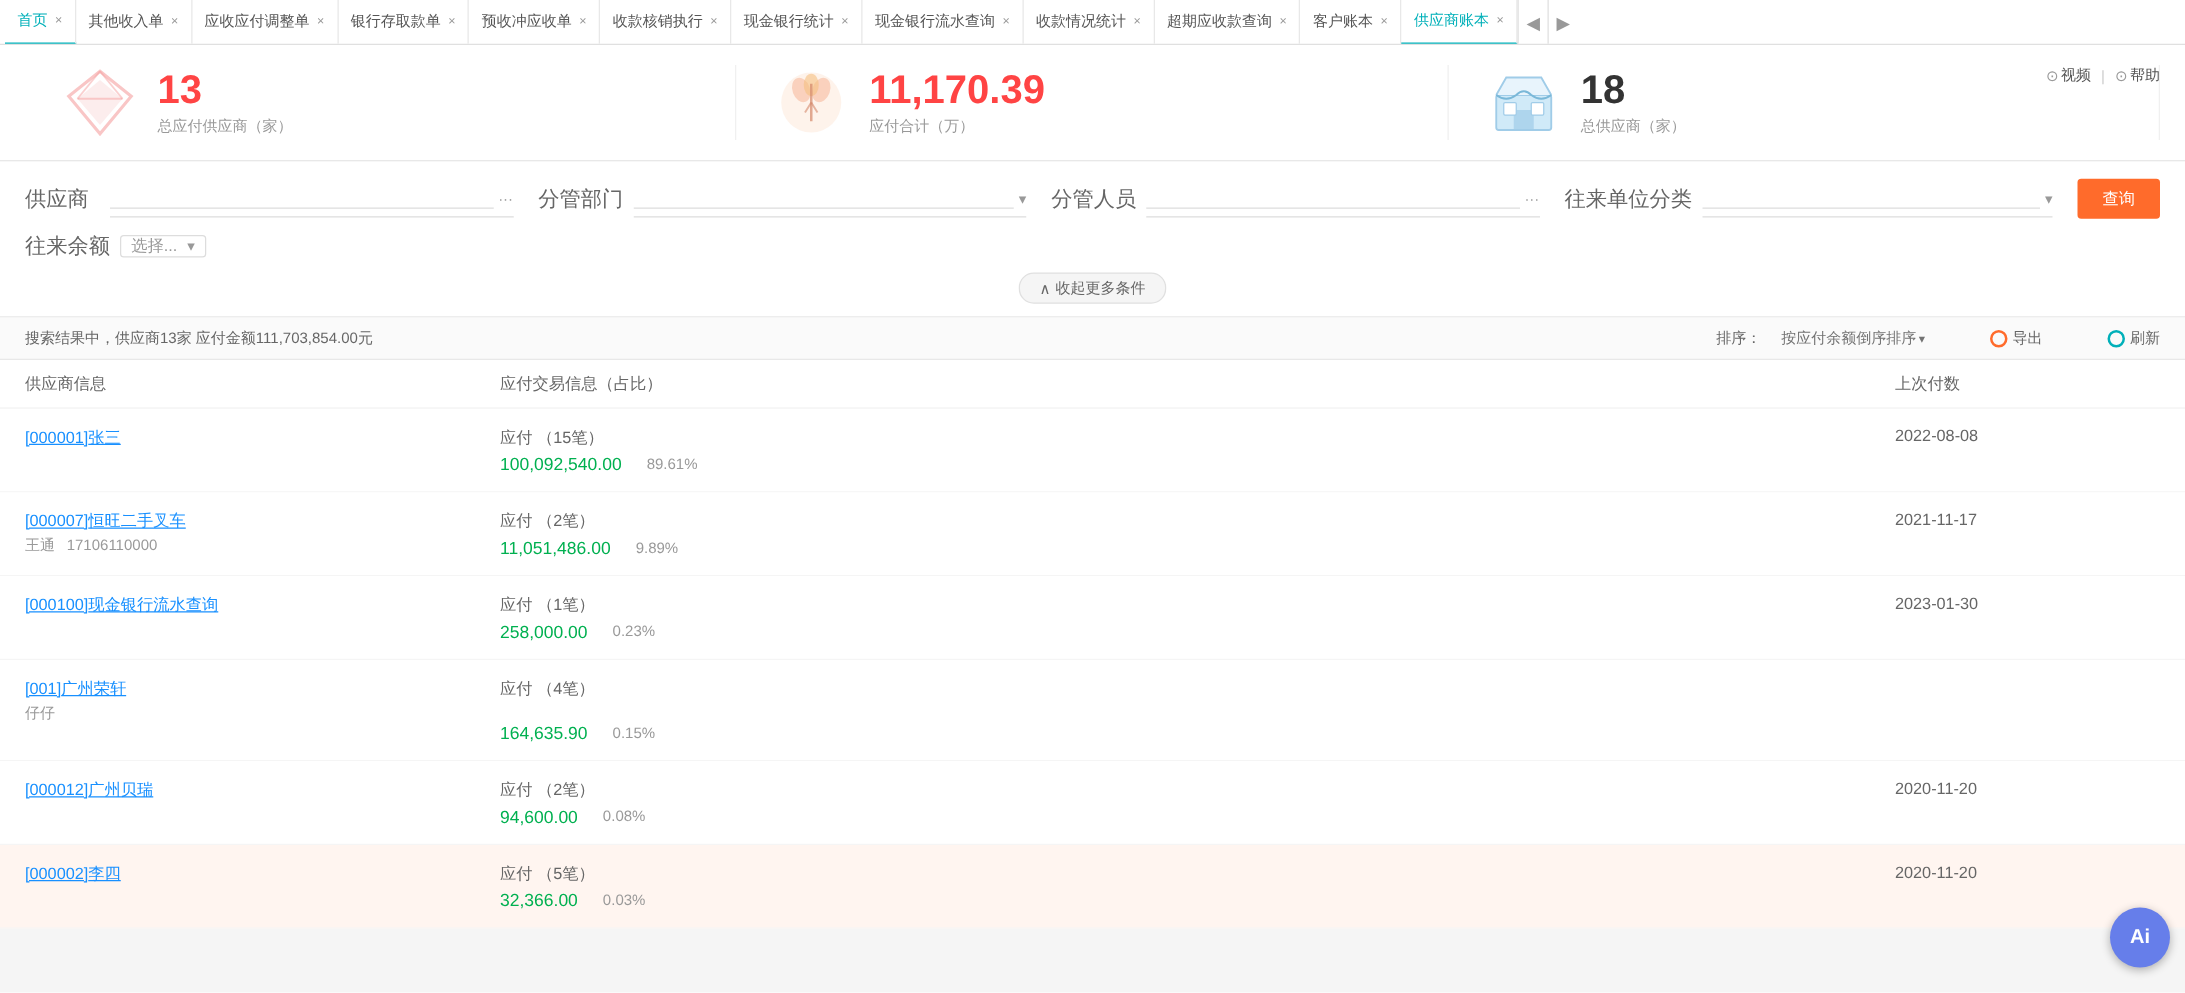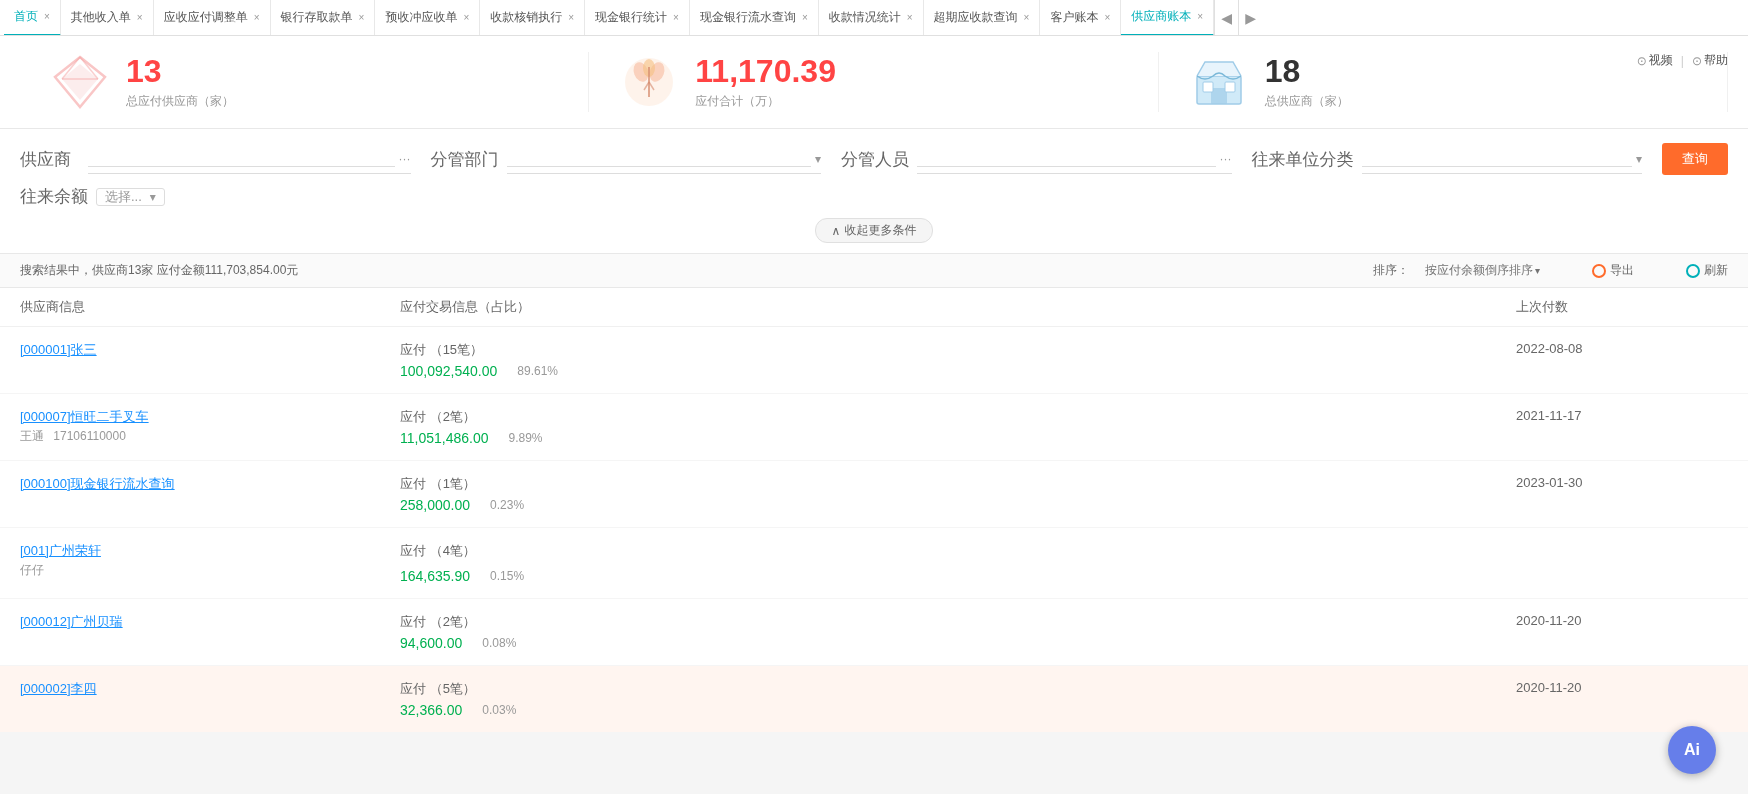--- a/index.html
+++ b/index.html
@@ -551,21 +551,21 @@
       </div>
       <div class="supplier-contact">
         <span>仔仔</span>
       </div>
     </div>
     <div class="col-transaction">
       <div class="transaction-info">
         <span>应付</span>
         <span style="color:#666;">（4笔）</span>
       </div>
-      <div style="display:flex; align-items:center; margin-top:8px;">
+      <div style="display:flex; align-items:center; margin-top:18px;">
         <span class="transaction-amount">164,635.90</span>
         <span class="transaction-percent">0.15%</span>
       </div>
     </div>
     <div class="col-lastpay">
       <span class="last-pay-date"></span>
     </div>
     <div class="col-scroll"></div>
   </div>
 
@@ -611,15 +611,15 @@
         <span class="transaction-percent">0.03%</span>
       </div>
     </div>
     <div class="col-lastpay">
       <span class="last-pay-date">2020-11-20</span>
     </div>
     <div class="col-scroll"></div>
   </div>
 </div>
 
-<div style="position:fixed; bottom:20px; right:32px; background:#667eea; color:#fff; border-radius:50%; width:48px; height:48px; display:flex; align-items:center; justify-content:center; font-size:16px; font-weight:bold; cursor:pointer; box-shadow:0 2px 8px rgba(0,0,0,0.3);">
+<div style="position:fixed; bottom:20px; right:12px; background:#667eea; color:#fff; border-radius:50%; width:48px; height:48px; display:flex; align-items:center; justify-content:center; font-size:16px; font-weight:bold; cursor:pointer; box-shadow:0 2px 8px rgba(0,0,0,0.3);">
   <span>Ai</span>
 </div>
 
 </body></html>

